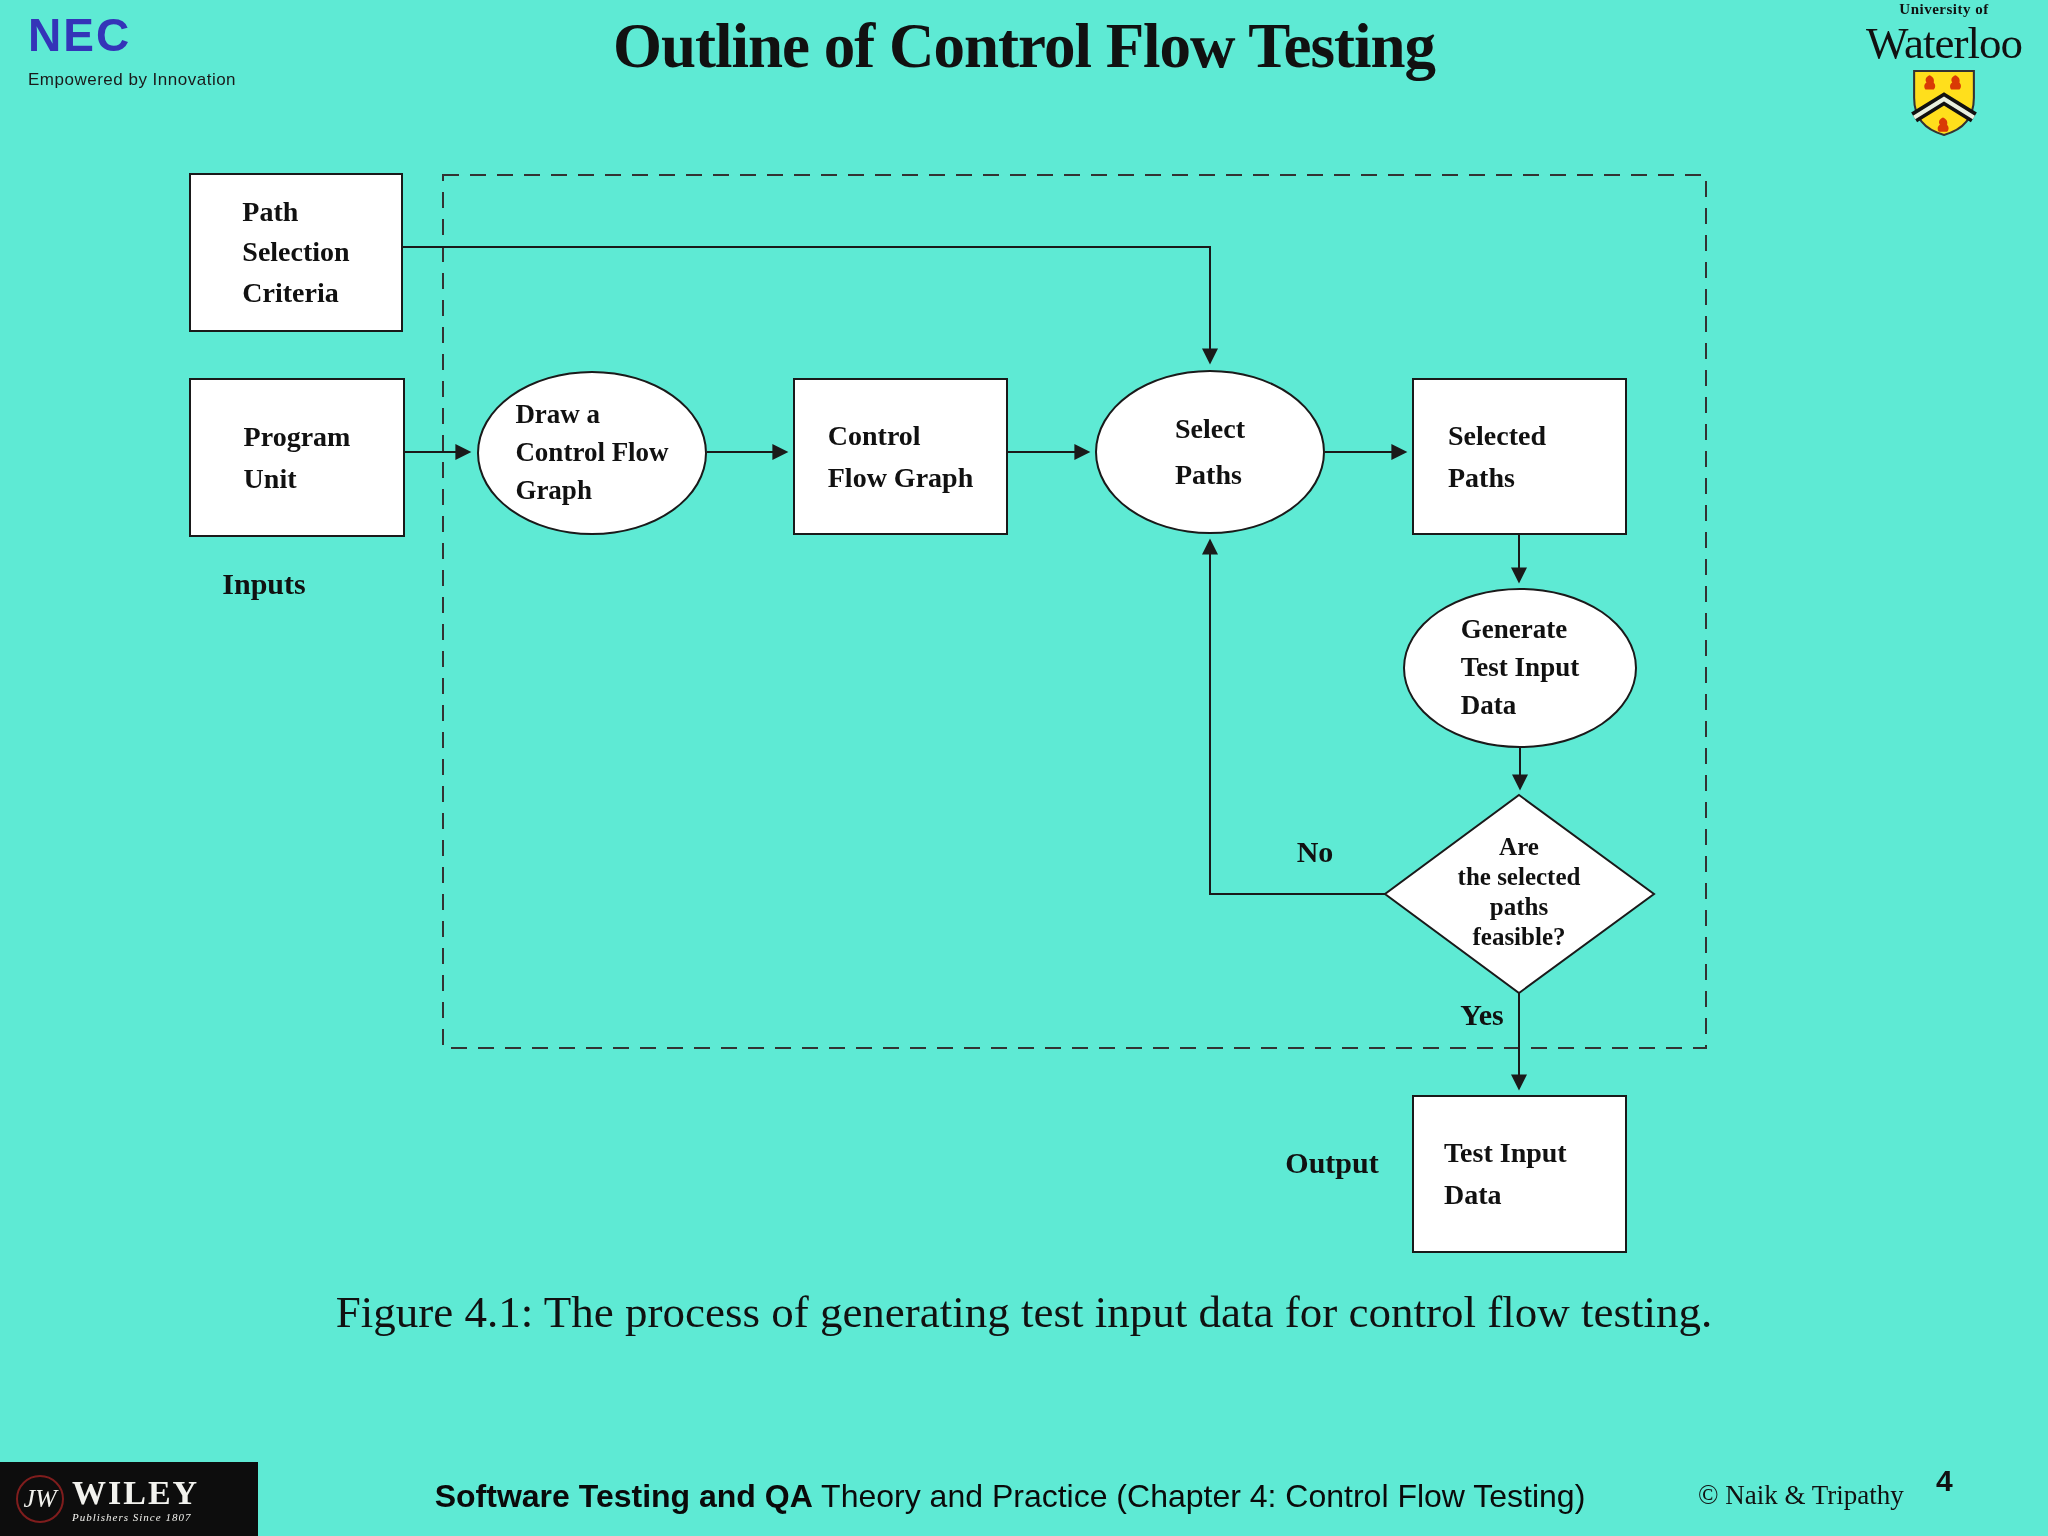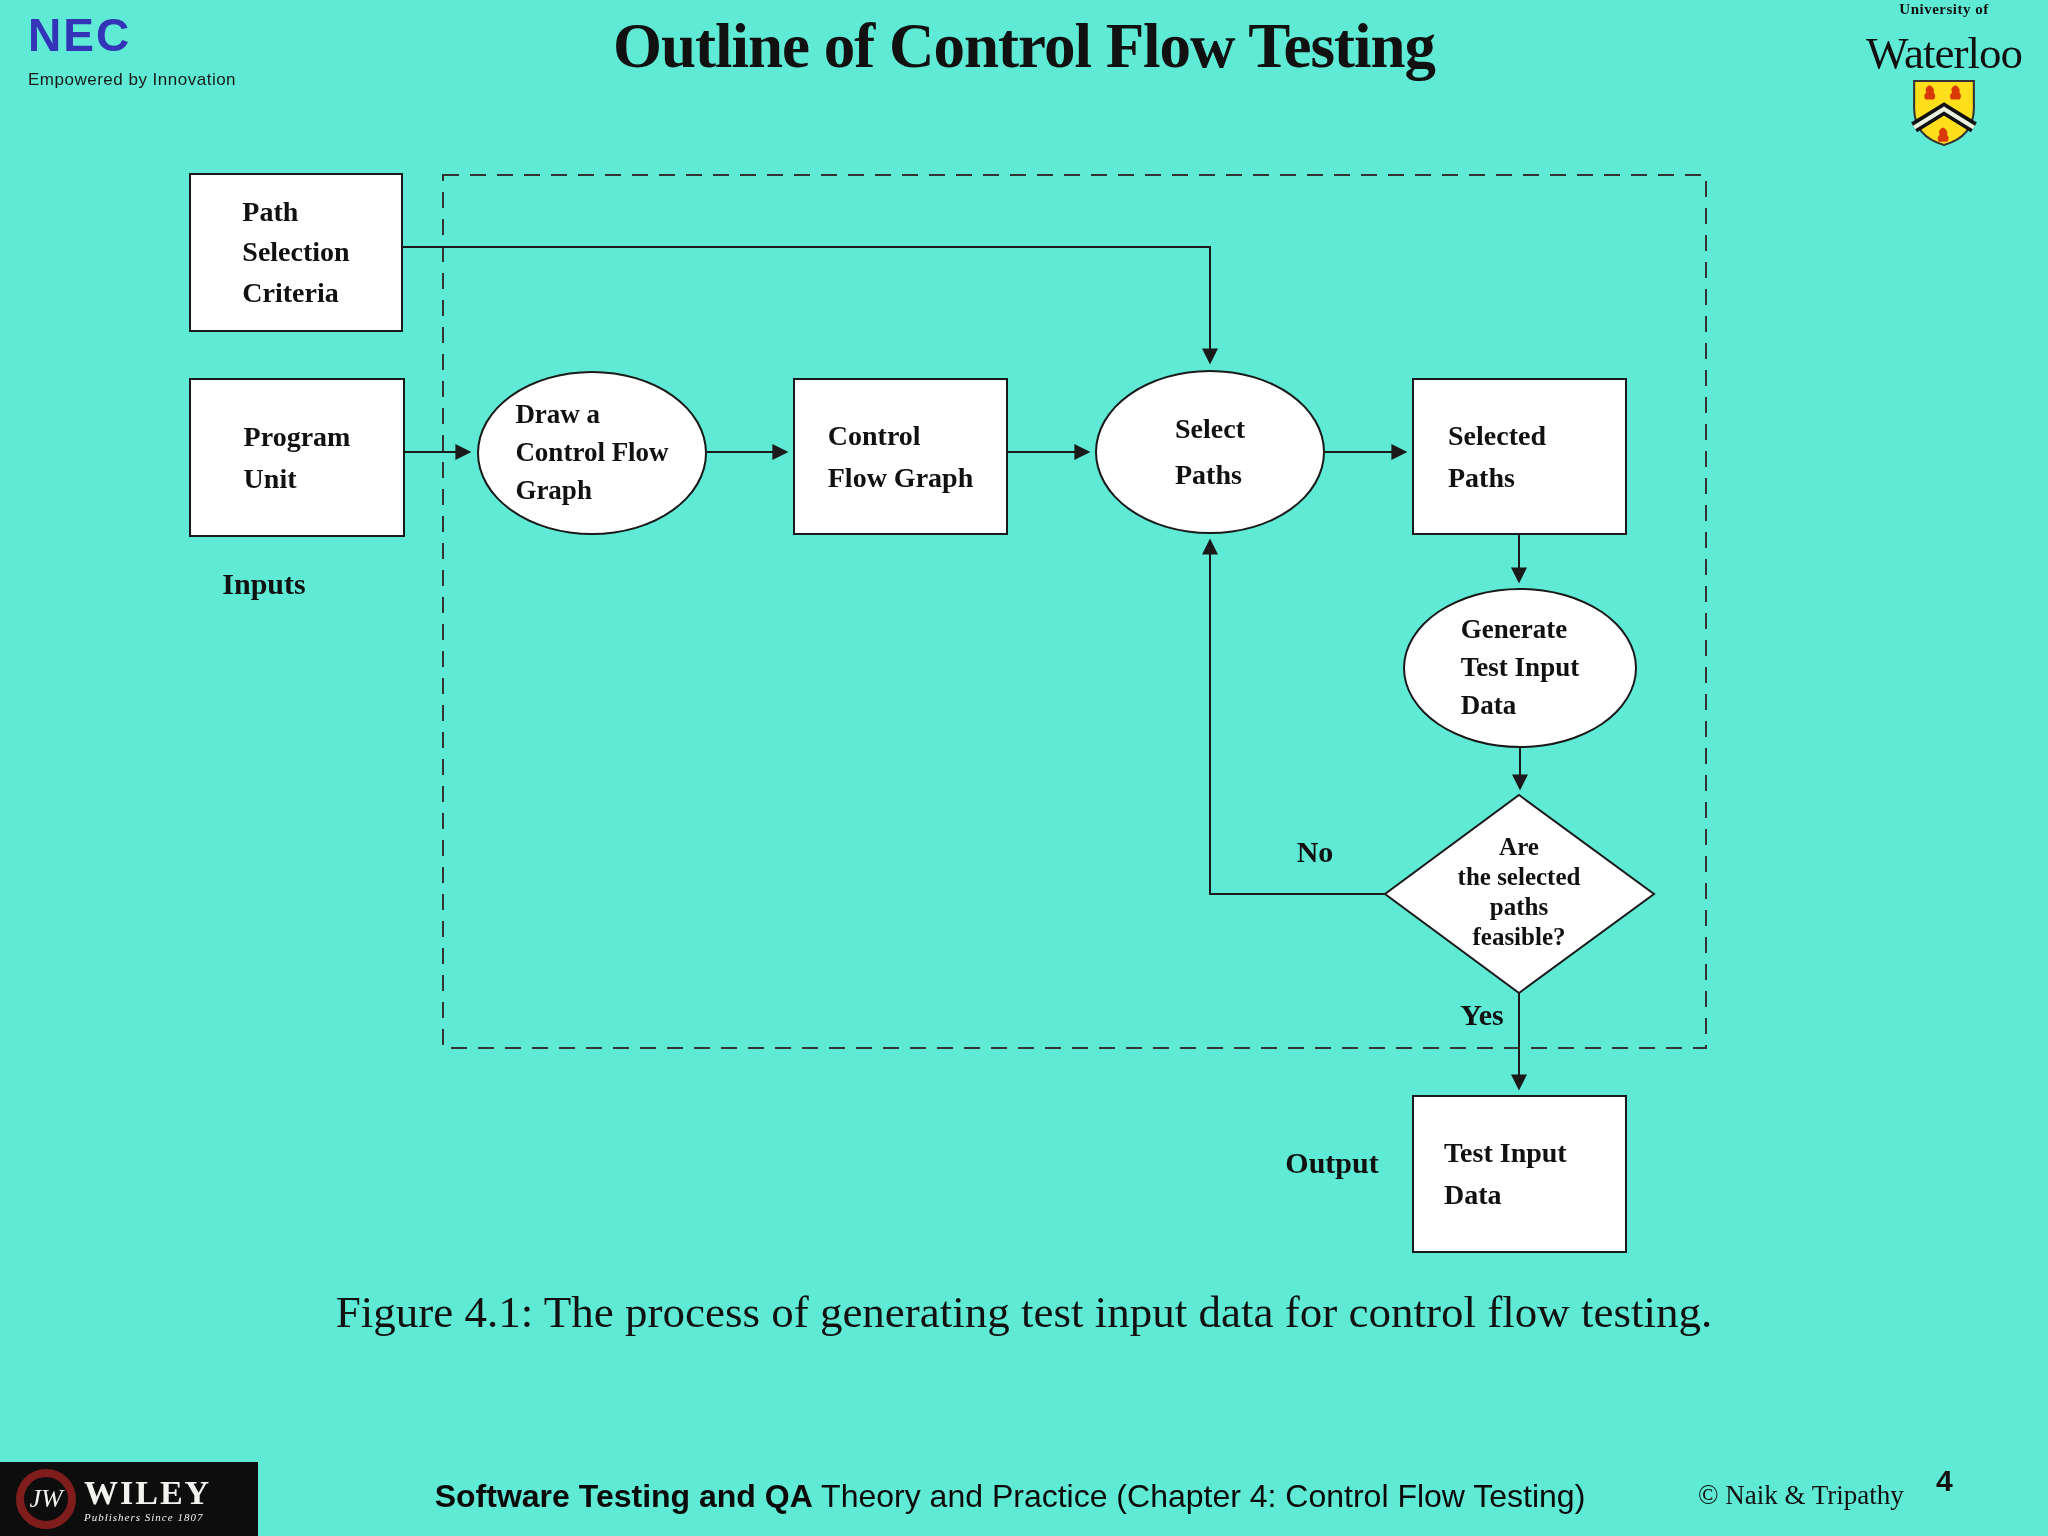--- a/index.html
+++ b/index.html
@@ -17,21 +17,21 @@
   #nec-tagline {
     font-family:"Liberation Sans", sans-serif; font-size:17px;
     color:#1a1a1a; margin-top:12px; letter-spacing:0.5px;
   }
   #slide-title {
     position:absolute; left:0; top:10px; width:2048px; text-align:center;
     font-weight:bold; font-size:63px; letter-spacing:-1px;
   }
   #waterloo-logo { position:absolute; left:1840px; top:2px; width:208px; text-align:center; }
   #waterloo-top  { font-size:15px; font-weight:bold; letter-spacing:0.5px; line-height:1; }
-  #waterloo-name { font-size:45px; line-height:1; margin-top:14px; letter-spacing:-1px; }
+  #waterloo-name { font-size:45px; line-height:1; margin-top:4px; letter-spacing:-1px; }
   #waterloo-shield { margin-top:3px; }
   
   #connectors { position:absolute; left:0; top:0; }
   .box {
     position:absolute; box-sizing:border-box;
     border:2px solid #1a1a1a; background:#fff;
     display:flex; align-items:center; justify-content:center;
     text-align:left; font-weight:bold; font-size:28px;
     line-height:1.5; white-space:pre-line; z-index:2;
   }
@@ -46,21 +46,21 @@
   
   #figure-caption {
     position:absolute; left:0; top:1286px; width:2048px;
     text-align:center; font-size:45px;
   }
   #wiley-logo {
     position:absolute; left:0; top:1462px; width:258px; height:74px;
     background:#0d0d0d; display:flex; align-items:center; color:#f2f2ee;
   }
   #wiley-monogram {
-    width:44px; height:44px; border:8px solid #7f1d1d; border-radius:50%;
+    width:44px; height:44px; border:2px solid #7f1d1d; border-radius:50%;
     margin-left:16px; display:flex; align-items:center; justify-content:center;
     font-style:italic; font-size:26px; flex:none;
   }
   #wiley-textcol { margin-left:8px; line-height:1; }
   #wiley-name { font-weight:bold; font-size:34px; letter-spacing:2px; }
   #wiley-tagline { font-style:italic; font-size:11px; margin-top:2px; letter-spacing:1px; }
   #footer-book {
     position:absolute; left:250px; top:1478px; width:1520px; text-align:center;
     font-family:"Liberation Sans", sans-serif; font-size:32px; color:#0a0a0a;
   }

